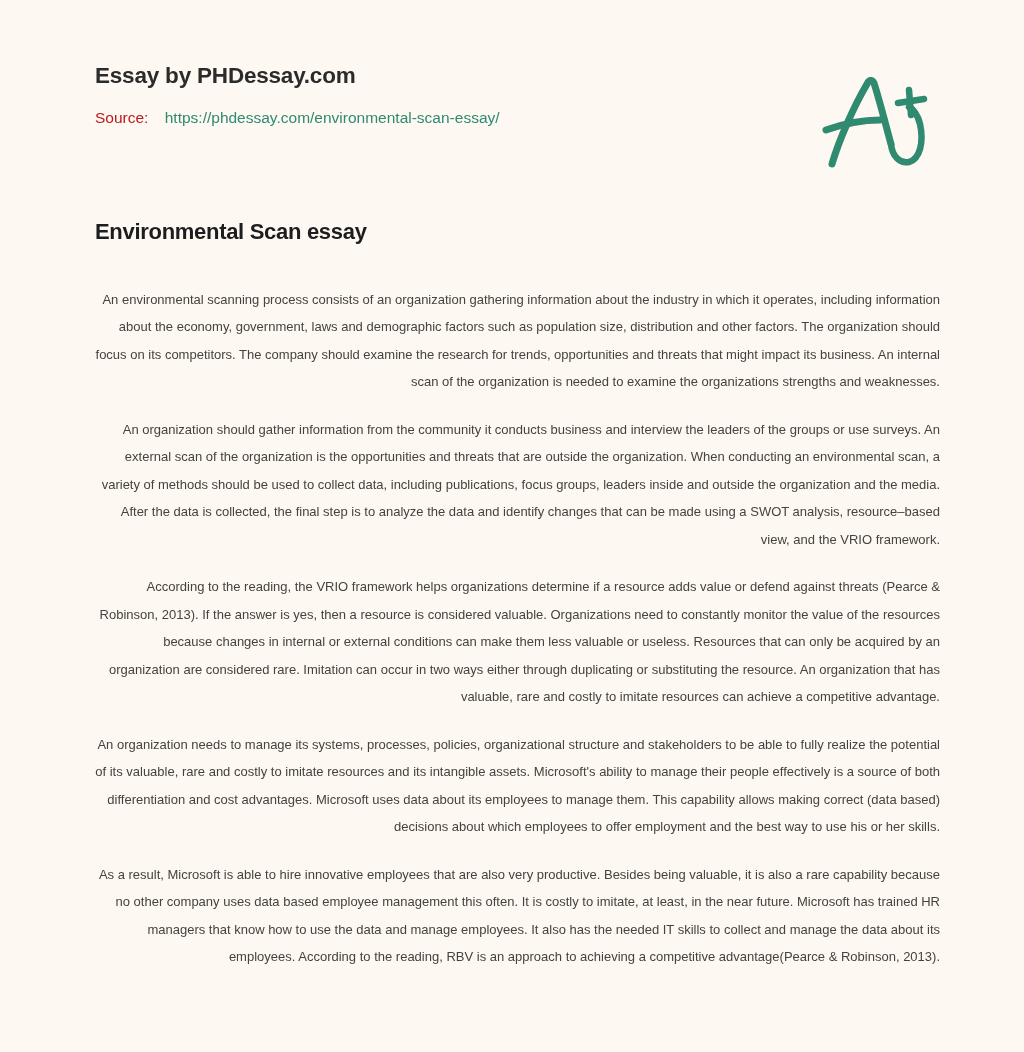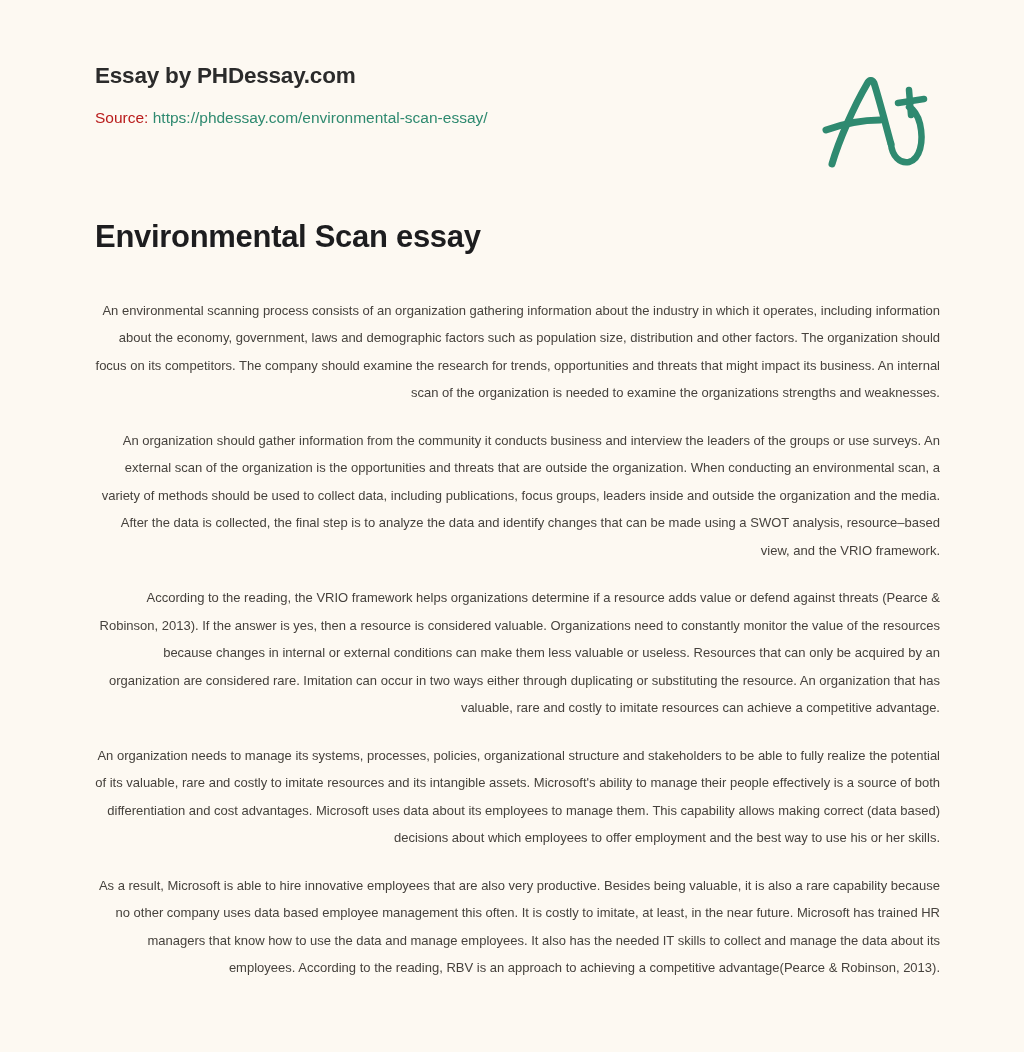--- a/index.html
+++ b/index.html
@@ -49,20 +49,21 @@
     white-space: nowrap;
   }
 
   .source-label {
     color: #b91c1c;
   }
 
   .source-url {
     color: #2f8a70;
     text-decoration: none;
+    margin-left: 12px;
   }
 
   
   .logo {
     position: absolute;
     left: 812px;
     top: 68px;
     width: 124px;
     height: 104px;
   }
@@ -71,21 +72,21 @@
   
   .article {
     position: absolute;
     left: 95px;
     top: 218px;
     width: 845px;
   }
 
   .article-title {
     margin: 0;
-    font-size: 31px;
+    font-size: 22px;
     font-weight: bold;
     letter-spacing: -0.3px;
     color: #1d1d1f;
     line-height: 1.25;
   }
 
   .body-copy {
     margin-top: 40px;
   }
 

